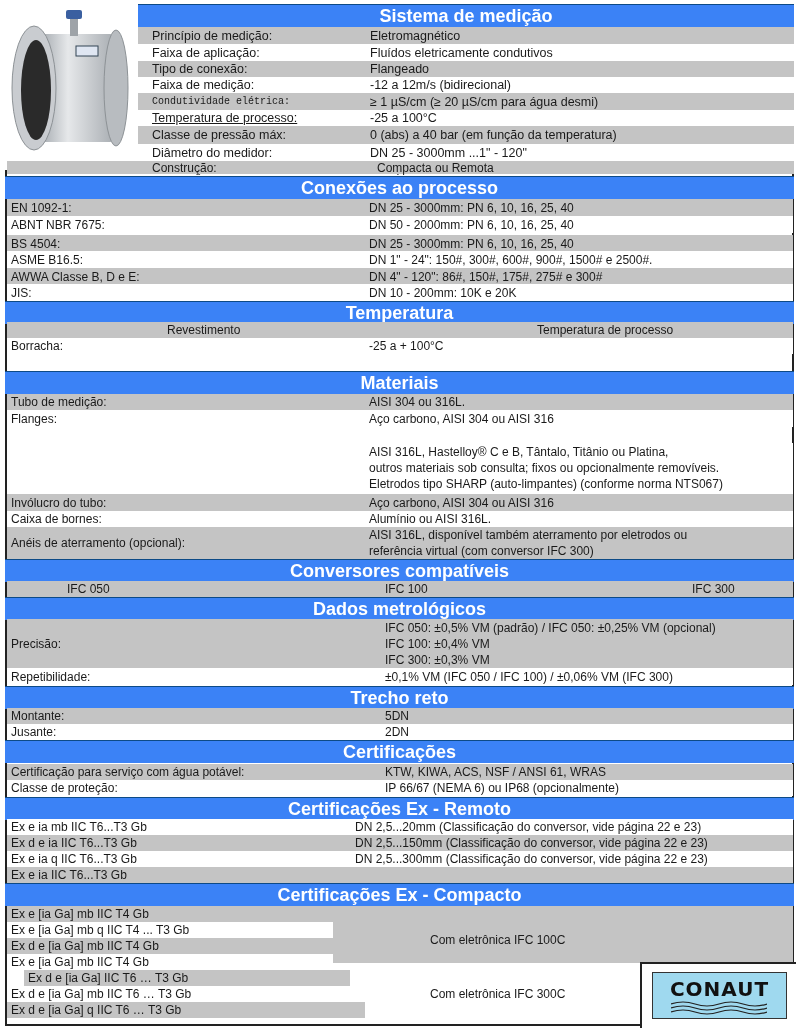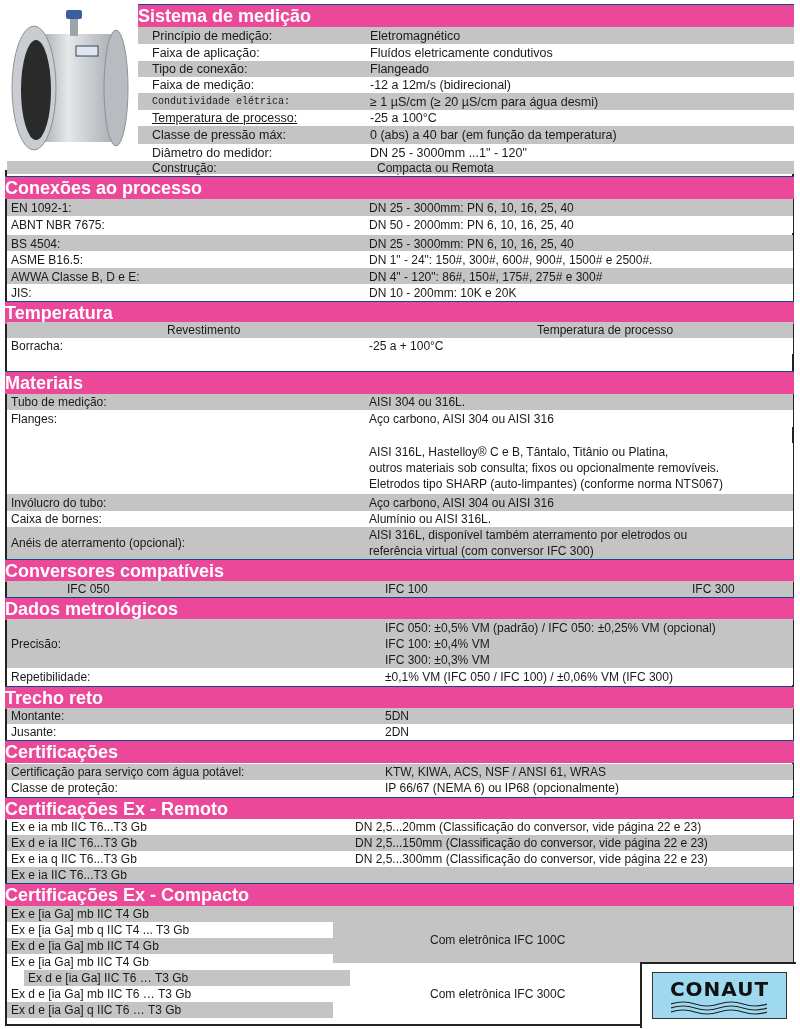--- a/index.html
+++ b/index.html
@@ -1,22 +1,22 @@
 <!DOCTYPE html>
 <html><head>
 <meta charset="utf-8">
 <style>
   html, body { margin:0; padding:0; background:#fff; }
   body { width:800px; height:1029px; position:relative; overflow:hidden;
          font-family:"Liberation Sans", sans-serif; color:#1a1a1a; font-size:12px; }
   .abs { position:absolute; }
   .frame { position:absolute; left:5px; top:170px; width:789px; height:856px;
            border-left:2px solid #222; border-right:2px solid #222; border-bottom:2px solid #222; box-sizing:border-box; }
-  .hdr { position:absolute; left:5px; width:789px; background:#ec4899; color:#fff;
-         font-weight:bold; font-size:18px; text-align:left; line-height:22px; height:22px;
+  .hdr { position:absolute; left:5px; width:789px; background:#3b82f6; color:#fff;
+         font-weight:bold; font-size:18px; text-align:center; line-height:22px; height:22px;
          border-top:1px solid #0d4a86; }
   .row { position:absolute; left:7px; width:786px; display:flex; align-items:center; }
   .g { background:#c4c4c4; }
   .w { background:#fff; }
   .lab { position:absolute; left:4px; white-space:nowrap; }
   .val { position:absolute; white-space:nowrap; }
   .ml { line-height:16px; }
   .product { position:absolute; left:6px; top:6px; width:126px; height:158px; }
   .logo { position:absolute; left:652px; top:972px; width:133px; height:45px; background:#9fd9ef; border:1px solid #333; }
   .logo-text { position:absolute; left:0; right:0; top:4px; text-align:center; font-weight:bold; font-size:20px; color:#111; letter-spacing:1px; font-family:"DejaVu Sans", sans-serif; }
@@ -229,21 +229,21 @@
   </div>
 <div class="row w" style="top: 954px; height: 16px; left: 7px; width: 326px;">
     <span class="lab">Ex e [ia Ga] mb IIC T4 Gb</span>
   </div>
 <div class="row g" style="top: 970px; height: 16px; left: 24px; width: 326px;">
     <span class="lab">Ex d e [ia Ga] IIC T6 … T3 Gb</span>
   </div>
 <div class="row w" style="top: 986px; height: 16px; left: 7px; width: 326px;">
     <span class="lab">Ex d e [ia Ga] mb IIC T6 … T3 Gb</span>
   </div>
-<div class="row g" style="top: 1002px; height: 16px; left: 7px; width: 326px; text-align: center;">
+<div class="row g" style="top: 1002px; height: 16px; left: 7px; width: 358px; text-align: center;">
     <span class="lab">Ex d e [ia Ga] q IIC T6 … T3 Gb</span>
   </div>
 <span class="abs" style="left: 430px; top: 933px;">Com eletrônica IFC 100C</span>
 <span class="abs" style="left: 430px; top: 987px;">Com eletrônica IFC 300C</span>
 <div style="position: absolute; left: 640px; top: 962px; width: 154px; height: 64px; background: rgb(255, 255, 255); border-left: 2px solid rgb(34, 34, 34); border-top: 2px solid rgb(34, 34, 34);"></div>
 <div class="logo">
   <div class="logo-text">CONAUT</div>
   <svg class="abs" style="left:18px;top:28px" width="96" height="14" viewBox="0 0 96 14">
     <path d="M0 3 Q12 -1 24 3 T48 3 T72 3 T96 3 M0 7 Q12 3 24 7 T48 7 T72 7 T96 7 M0 11 Q12 7 24 11 T48 11 T72 11 T96 11" fill="none" stroke="#222" stroke-width="1.2"></path>
   </svg>

